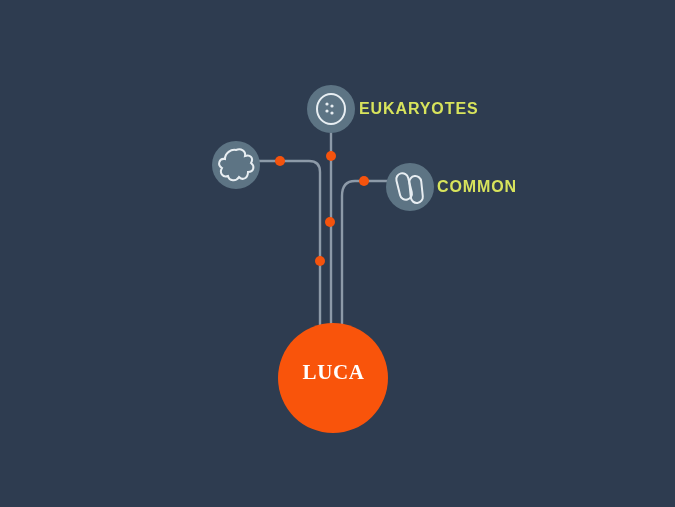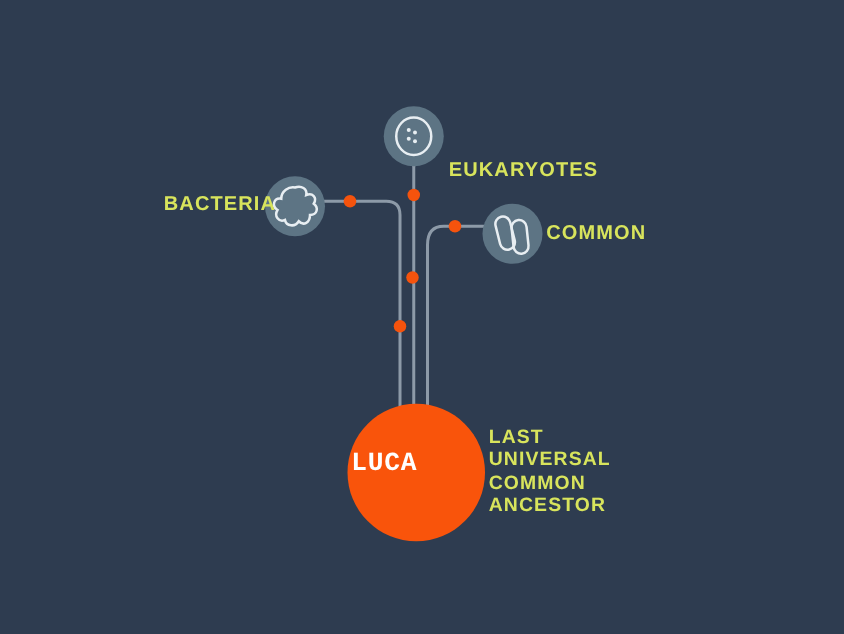--- a/index.html
+++ b/index.html
@@ -32,42 +32,42 @@
     white-space: nowrap;
     line-height: 1.12;
   }
   #label-bacteria {
     left: 131px;
     top: 155px;
   }
   #label-eukaryotes {
     left: 359px;
     top: 100px;
-    margin-top: 28px;
   }
   #label-archaea {
     left: 437px;
     top: 178px;
   }
   #label-luca-full {
     left: 391px;
     top: 341px;
     font-size: 15.5px;
     line-height: 1.18;
   }
   #label-luca-full span {
     display: block;
   }
   #luca-core-text {
     position: absolute;
     left: 281px;
     top: 360px;
     width: 105px;
+    text-align: center;
     color: #ffffff;
-    font-family: Liberation Mono, monospace;
+    font-family: Liberation Serif, serif;
     font-size: 21px;
     font-weight: 700;
     letter-spacing: 0.6px;
   }
 </style>
 </head>
 <body>
 
 <div id="stage">
 
@@ -113,28 +113,21 @@
 
     <g>
       <circle cx="280" cy="161" r="5" fill="#f5530d"></circle>
       <circle cx="331" cy="156" r="5" fill="#f5530d"></circle>
       <circle cx="364" cy="181" r="5" fill="#f5530d"></circle>
       <circle cx="330" cy="222" r="5" fill="#f5530d"></circle>
       <circle cx="320" cy="261" r="5" fill="#f5530d"></circle>
     </g>
   </svg>
 
-  <div class="node-label" id="label-bacteria">BACTERIA</div>
 
   <div class="node-label" id="label-eukaryotes">EUKARYOTES</div>
 
   <div class="node-label" id="label-archaea">COMMON</div>
 
-  <div class="node-label" id="label-luca-full">
-    <span>LAST</span>
-    <span>UNIVERSAL</span>
-    <span>COMMON</span>
-    <span>ANCESTOR</span>
-  </div>
 
   <div id="luca-core-text">LUCA</div>
 
 </div>
 
 </body></html>

